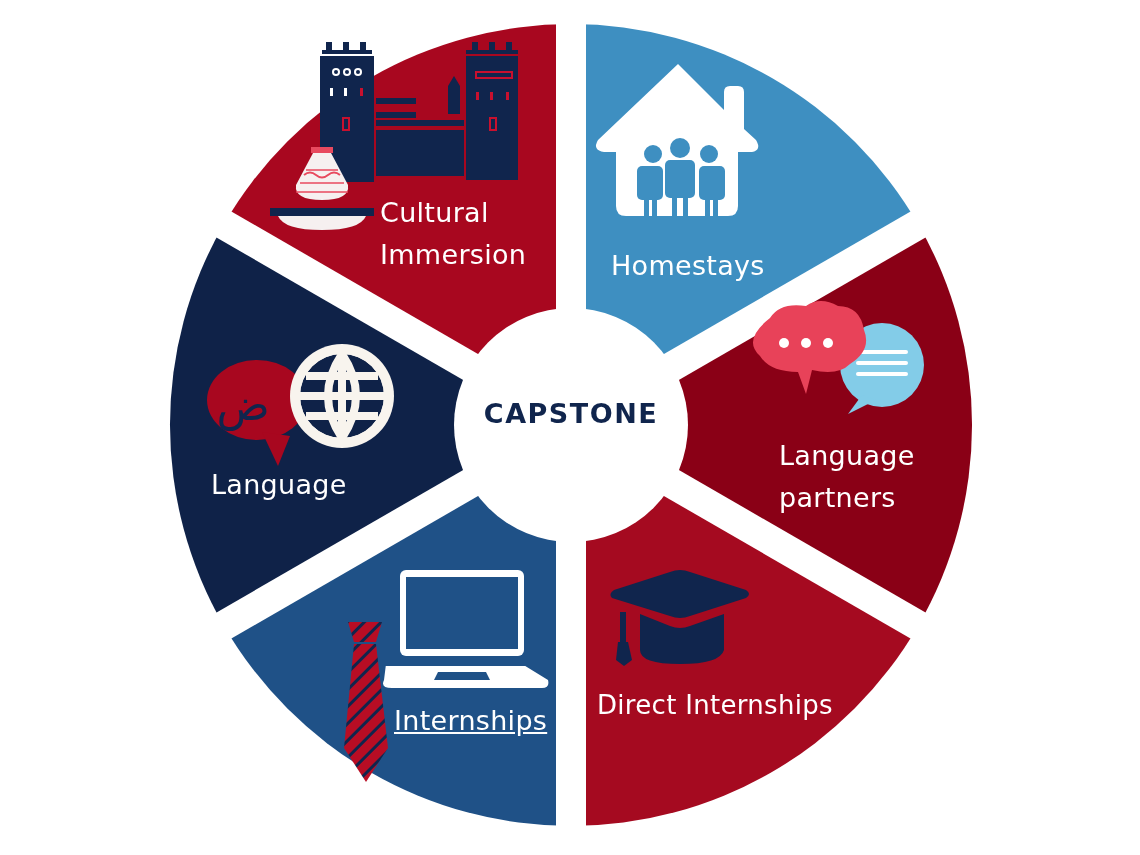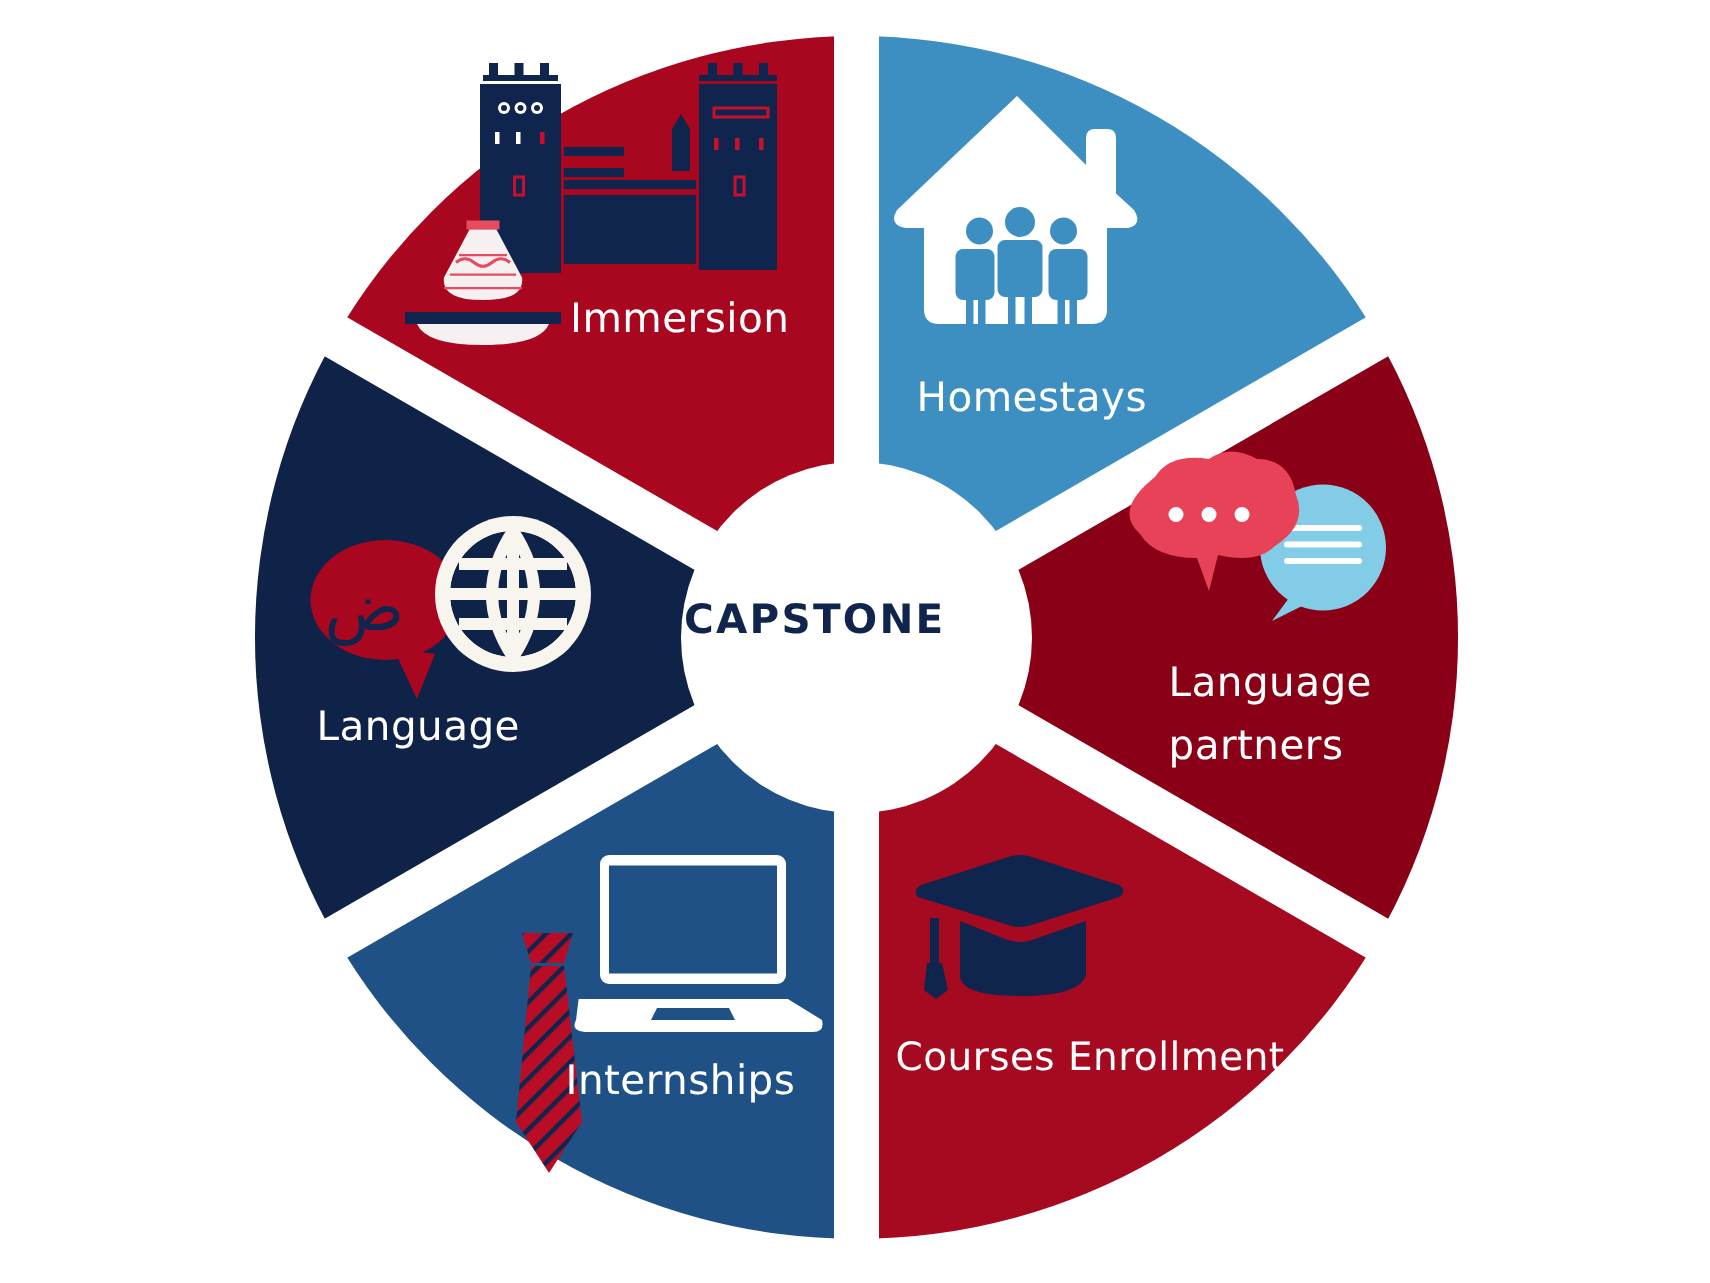--- a/index.html
+++ b/index.html
@@ -1,19 +1,19 @@
 <!DOCTYPE html>
 <html><head>
 <meta charset="utf-8">
 <style>
   html, body { margin:0; padding:0; background:#ffffff; }
   body { width:1140px; height:855px; position:relative; overflow:hidden; font-family:"DejaVu Sans", sans-serif; }
   #wheel { position:absolute; left:0; top:0; width:1140px; height:855px; }
   .label { position:absolute; color:#ffffff; font-family:"DejaVu Sans", sans-serif; font-size:27px; line-height:42px; letter-spacing:0.3px; white-space:nowrap; }
-  .center-title { position:absolute; left:456px; top:398px; width:230px; color:#10254d; font-family:"DejaVu Sans", sans-serif; font-weight:bold; font-size:27px; letter-spacing:1.5px; }
+  .center-title { position:absolute; left:456px; top:398px; width:230px; text-align:center; color:#10254d; font-family:"DejaVu Sans", sans-serif; font-weight:bold; font-size:27px; letter-spacing:1.5px; }
 </style>
 </head>
 <body>
 
 <svg id="wheel" viewBox="0 0 1140 855" xmlns="http://www.w3.org/2000/svg">
 
   <path fill="#a8071f" d="M571,425 L223.7,224.5 A401,401 0 0,1 571,24 Z"></path>
 
   <path fill="#3e8fc1" d="M571,425 L571,24 A401,401 0 0,1 918.3,224.5 Z"></path>
 
@@ -145,32 +145,33 @@
     <path d="M342,354 Q314,396 342,438 Q370,396 342,354 Z" fill="none" stroke="#f8f4ee" stroke-width="8"></path>
     <line x1="342" y1="354" x2="342" y2="438" stroke="#f8f4ee" stroke-width="8"></line>
     <line x1="300" y1="396" x2="384" y2="396" stroke="#f8f4ee" stroke-width="8"></line>
     <line x1="306" y1="376" x2="378" y2="376" stroke="#f8f4ee" stroke-width="8"></line>
     <line x1="306" y1="416" x2="378" y2="416" stroke="#f8f4ee" stroke-width="8"></line>
     <circle cx="342" cy="396" r="46" fill="none" stroke="#f8f4ee" stroke-width="8"></circle>
   </g>
 </svg>
 
 <div class="label" style="left:380px; top:192px;">
+  <div>Cultural</div>
   <div>Immersion</div>
 </div>
 <div class="label" style="left:611px; top:245px;">
   <div>Homestays</div>
 </div>
 <div class="label" style="left:779px; top:435px;">
   <div>Language</div>
   <div>partners</div>
 </div>
 <div class="label" style="left:597px; top:684px; font-size:26px;">
-  <div>Courses Enrollment</div>
+  <div>Direct Internships</div>
 </div>
-<div class="label" style="left:377px; top:700px;">
+<div class="label" style="left:394px; top:700px;text-decoration:underline;">
   <div>Internships</div>
 </div>
 <div class="label" style="left:211px; top:464px;">
   <div>Language</div>
 </div>
 
 <div class="center-title">CAPSTONE</div>
 
 </body></html>

